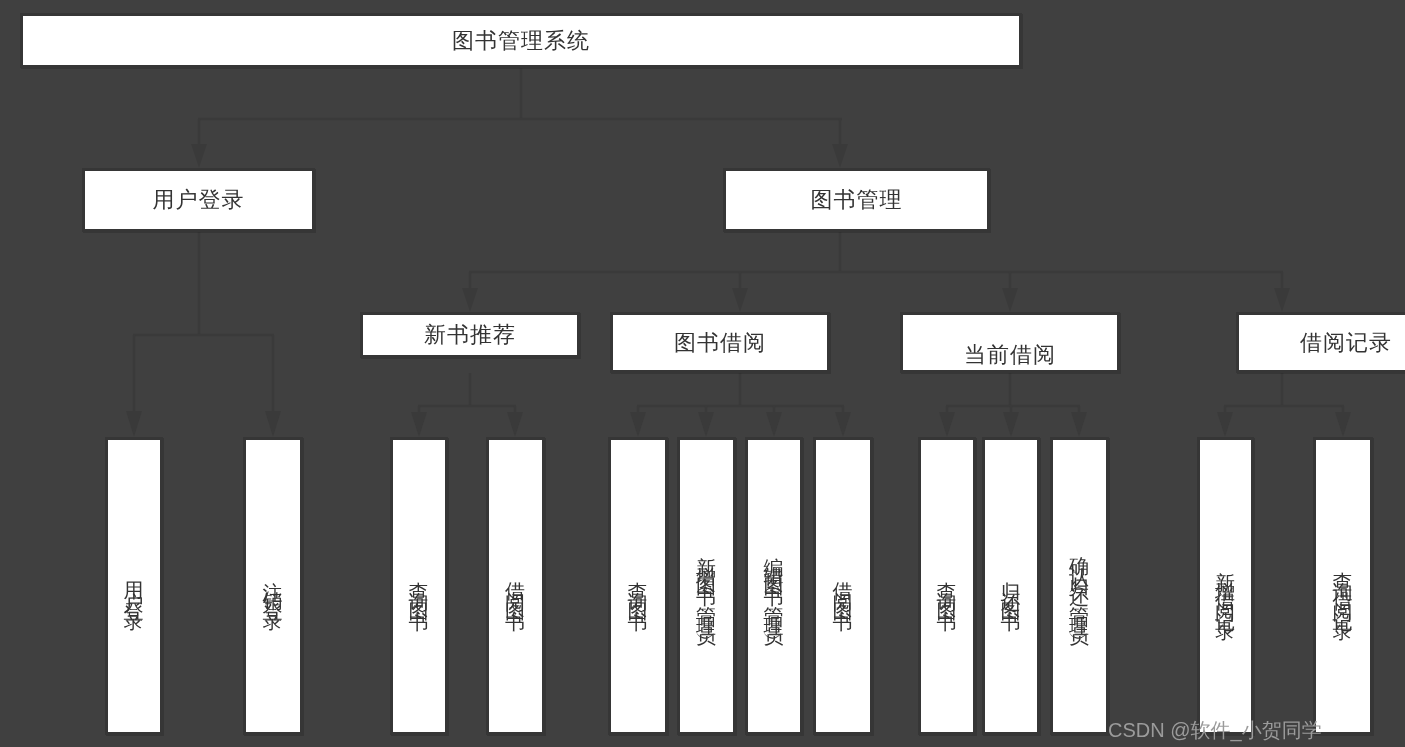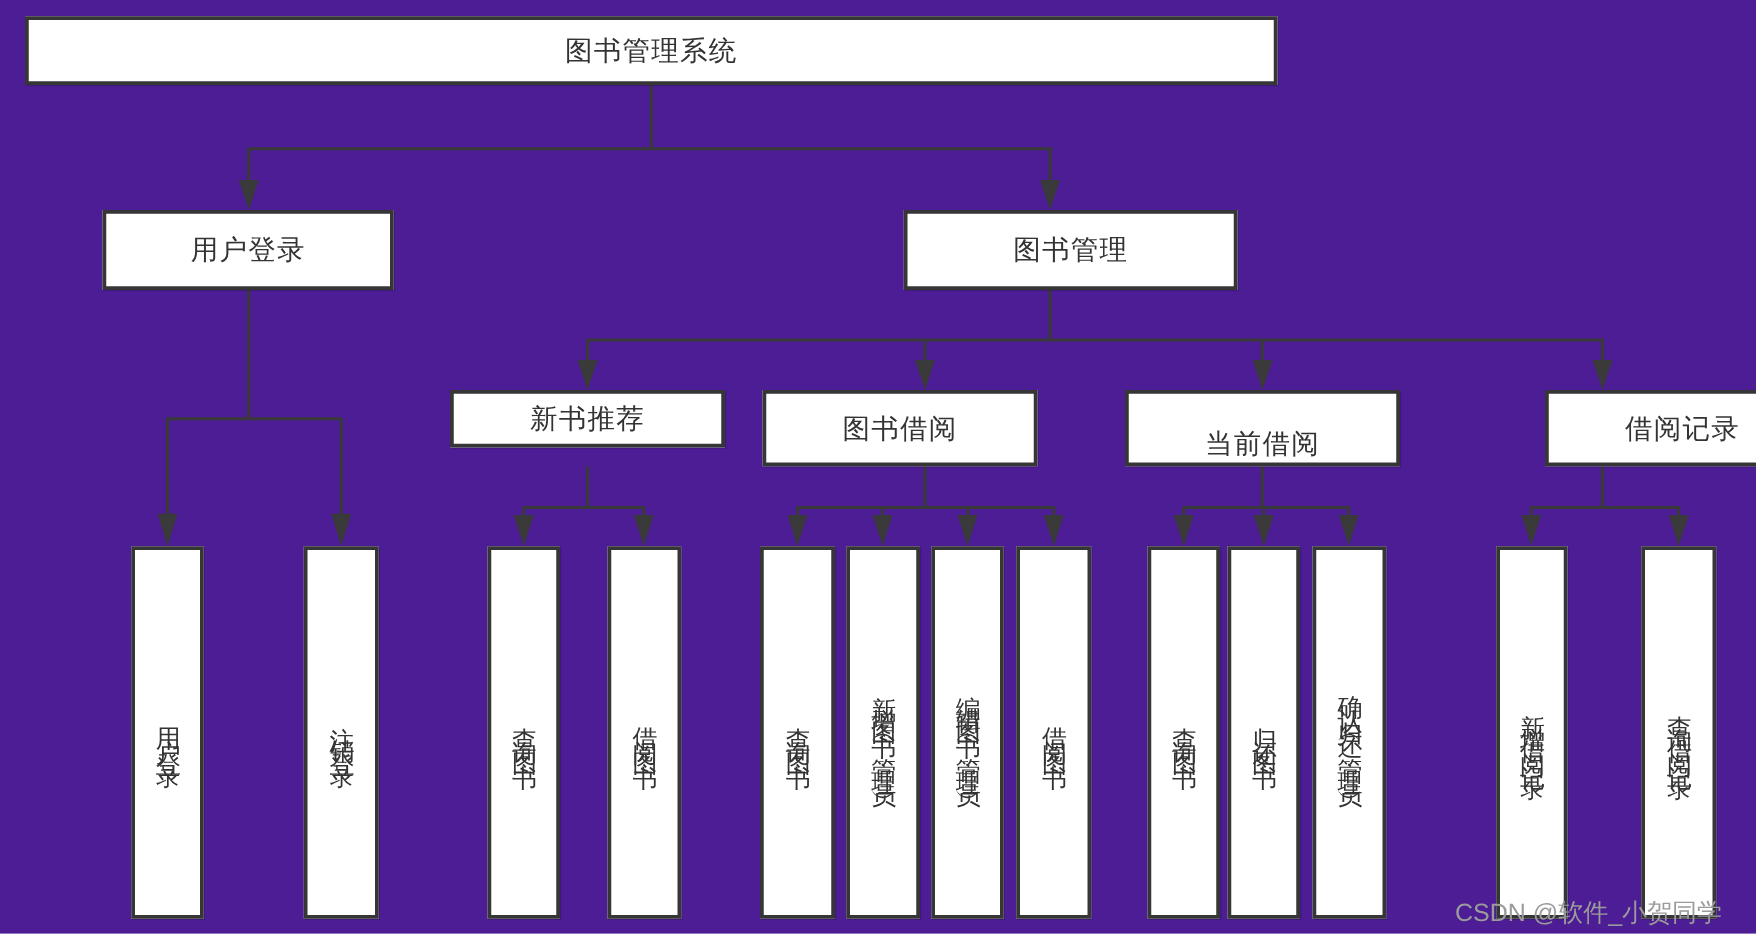--- a/index.html
+++ b/index.html
@@ -1,19 +1,19 @@
 <!DOCTYPE html>
 <html><head>
 <meta charset="utf-8">
 <style>
   html,body{margin:0;padding:0;background:#ffffff;}
   #canvas{
     position:relative;
     width:1405px;height:747px;
-    background:#4c1d95;
+    background:#404040;
     font-family:"Liberation Sans", sans-serif;
     overflow:hidden;
   }
   #wires{position:absolute;left:0;top:0;width:1405px;height:747px;}
   .box{
     position:absolute;
     background:#ffffff;
     border:3px solid #363636;
     box-sizing:border-box;
     display:flex;align-items:center;justify-content:center;
@@ -24,21 +24,21 @@
   }
   .vlabel{
     writing-mode:vertical-rl;
     text-orientation:mixed;
     font-size:20px;color:#333333;
     letter-spacing:10px;
     white-space:nowrap;
     line-height:1;
   }
   #watermark{
-    position:absolute;left:1164px;top:717px;
+    position:absolute;left:1108px;top:717px;
     font-size:20px;color:#9b9b9b;white-space:nowrap;
     z-index:5;
   }
 </style>
 </head>
 <body>
 
 <div id="canvas">
 
   <svg id="wires" viewBox="0 0 1405 747">

